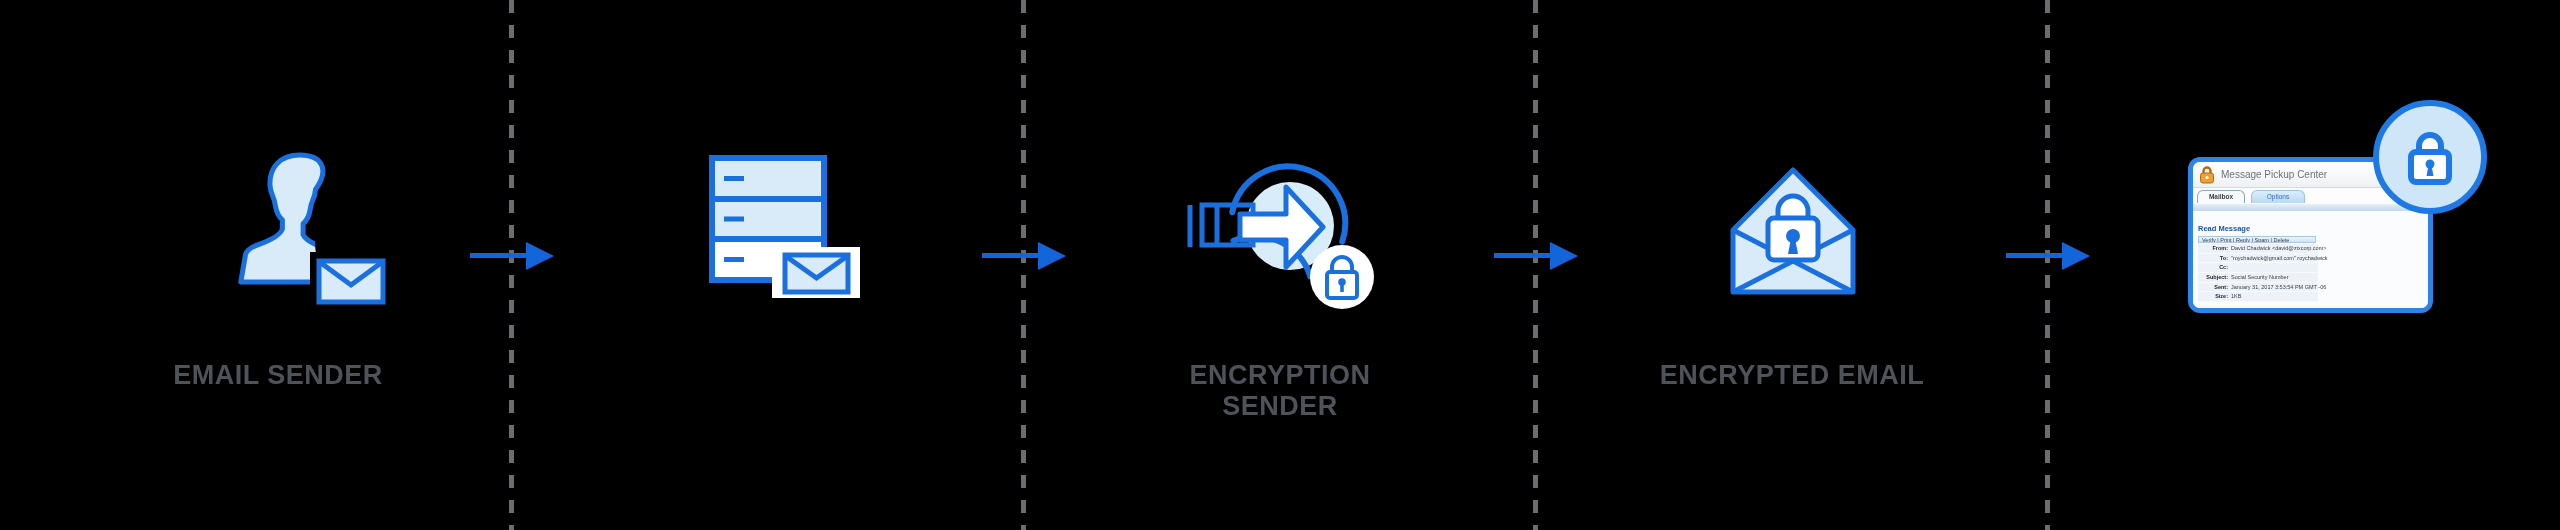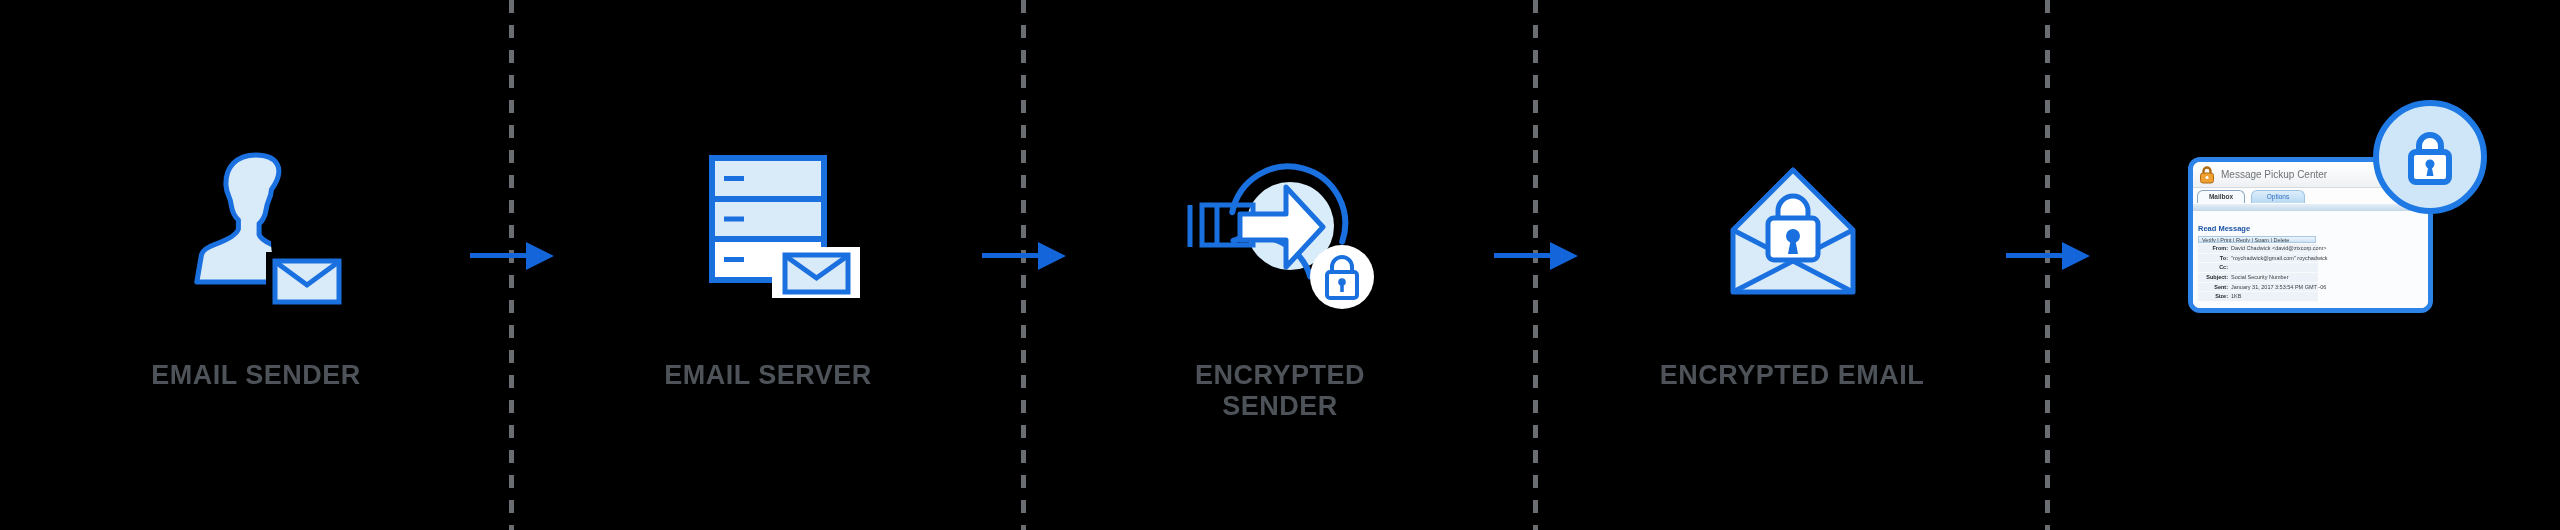--- a/index.html
+++ b/index.html
@@ -76,21 +76,21 @@
 </head>
 <body>
 
 <div class="canvas">
 
   <div class="divider" style="left:509px;"></div>
   <div class="divider" style="left:1021px;"></div>
   <div class="divider" style="left:1533px;"></div>
   <div class="divider" style="left:2045px;"></div>
 
-  <div class="panel" style="left:0;">
+  <div class="panel" style="left:0;padding-left:44px;">
     <svg width="512" height="530" viewBox="0 0 512 530">
       <g>
         <path d="M256,155 c-20,0 -31,12.5 -30,30.5 c0.3,5.5 1.7,8.5 2.9,11 c1.2,2.6 1.9,5.6 2.4,8.8 c1,6.5 3.2,11.2 7.1,14.5 l0,9.2 c-2.3,6.6 -11.2,11 -23.4,15.3 c-7.7,2.7 -12.3,6 -13.5,10.2 l-4.7,27.5 l97,0 c2.7,-18 -3.5,-29.3 -16.8,-35.2 c-2.1,-0.95 -4,-1.8 -5.9,-2.65 c-6.4,-3 -10.8,-5.9 -12,-9.5 l0,-10.9 c3.9,-3.3 6.1,-8 7.1,-14.5 c0.5,-3.2 1.2,-6.2 2.4,-8.8 c1.2,-2.5 2.6,-5.5 2.9,-11 C287,167.5 276,155 256,155 z" fill="#d9eaf8" stroke="#1b70e0" stroke-width="5" stroke-linejoin="round"></path>
         <circle cx="318" cy="243" r="47" fill="#000000"></circle>
       </g>
       <g>
         <rect x="266" y="252" width="82" height="58" fill="#000000"></rect>
         <rect x="275" y="261" width="64" height="41" fill="#d9eaf8" stroke="#1b70e0" stroke-width="5"></rect>
         <path d="M277,263 L307,285 L337,263" fill="none" stroke="#1b70e0" stroke-width="5"></path>
       </g>
@@ -110,24 +110,20 @@
         <line x1="212" y1="178.5" x2="232" y2="178.5" stroke="#1b70e0" stroke-width="5"></line>
         <line x1="212" y1="219" x2="232" y2="219" stroke="#1b70e0" stroke-width="5"></line>
         <line x1="212" y1="259.5" x2="232" y2="259.5" stroke="#1b70e0" stroke-width="5"></line>
       </g>
       <g>
         <rect x="260" y="247" width="88" height="51" fill="#ffffff"></rect>
         <rect x="273" y="255" width="63" height="37" fill="#d9eaf8" stroke="#1b70e0" stroke-width="5"></rect>
         <path d="M275,257 L304.5,278 L334,257" fill="none" stroke="#1b70e0" stroke-width="5"></path>
       </g>
     </svg>
-    <div class="stage-label">
-      <div>EMAIL SERVER</div>
-      <div></div>
-    </div>
   </div>
 
   <div class="panel" style="left:1024px;">
     <svg width="512" height="530" viewBox="0 0 512 530">
       <circle cx="266" cy="226" r="44" fill="#d9ecfa"></circle>
       <g fill="none" stroke="#1b70e0" stroke-width="6" stroke-linecap="round">
         <path d="M208.3,212.2 A57,57 0 1 1 318.2,241.6"></path>
         <path d="M209.5,240.7 A57,57 0 0 1 286.3,276.5"></path>
       </g>
       <g fill="none" stroke="#1b70e0" stroke-width="5">
@@ -138,21 +134,21 @@
       <path d="M216,214 h46 v-27 l37,40 l-37,40 v-27 h-46 z" fill="#ffffff" stroke="#1b70e0" stroke-width="5" stroke-linejoin="round"></path>
       <g>
         <circle cx="318" cy="277" r="32" fill="#ffffff"></circle>
         <path d="M308,272 v-5 a10,10 0 0 1 20,0 v5" fill="none" stroke="#1b70e0" stroke-width="4"></path>
         <rect x="303" y="272" width="30" height="26" rx="3" fill="none" stroke="#1b70e0" stroke-width="4"></rect>
         <circle cx="318" cy="282" r="3.8" fill="#1b70e0"></circle>
         <rect x="316.2" y="284" width="3.6" height="8" fill="#1b70e0"></rect>
       </g>
     </svg>
     <div class="stage-label">
-      <div>ENCRYPTED</div>
+      <div>ENCRYPTION</div>
       <div>SENDER</div>
     </div>
   </div>
 
   <div class="panel" style="left:1536px;">
     <svg width="512" height="530" viewBox="0 0 512 530">
       <g>
         <path d="M257,170 L317,230 L317,292 L197,292 L197,230 Z" fill="#d9eaf8" stroke="#1b70e0" stroke-width="5" stroke-linejoin="round"></path>
         <path d="M197,230 L317,292 M317,230 L197,292" fill="none" stroke="#1b70e0" stroke-width="5"></path>
       </g>

